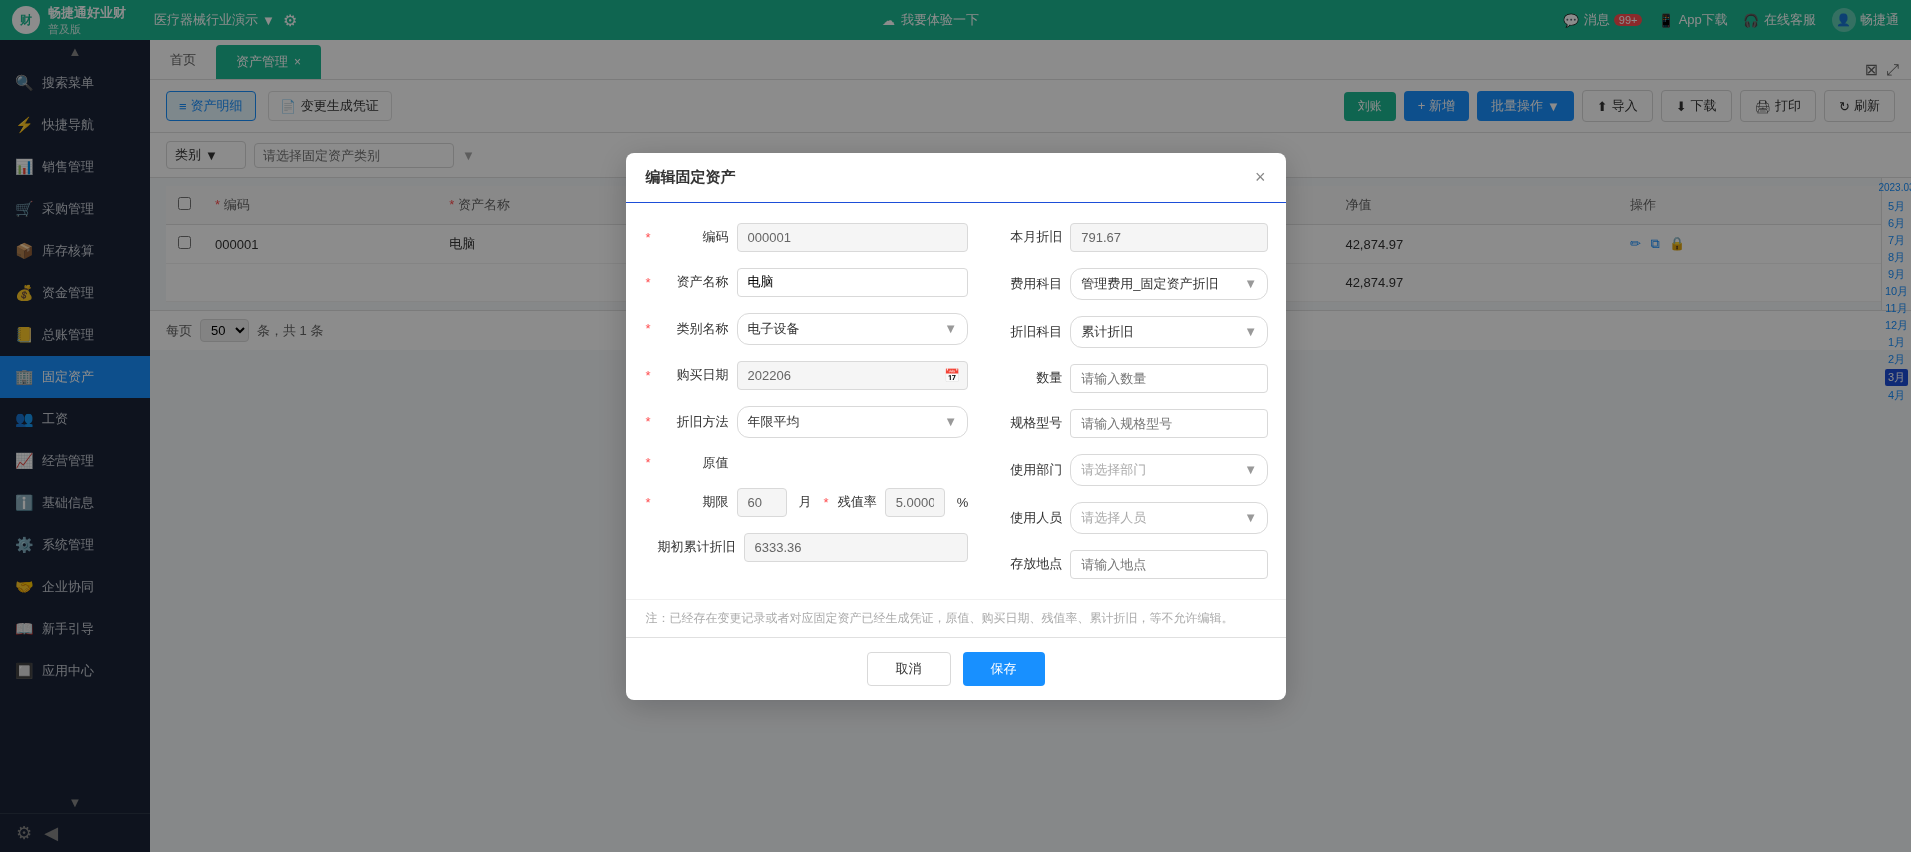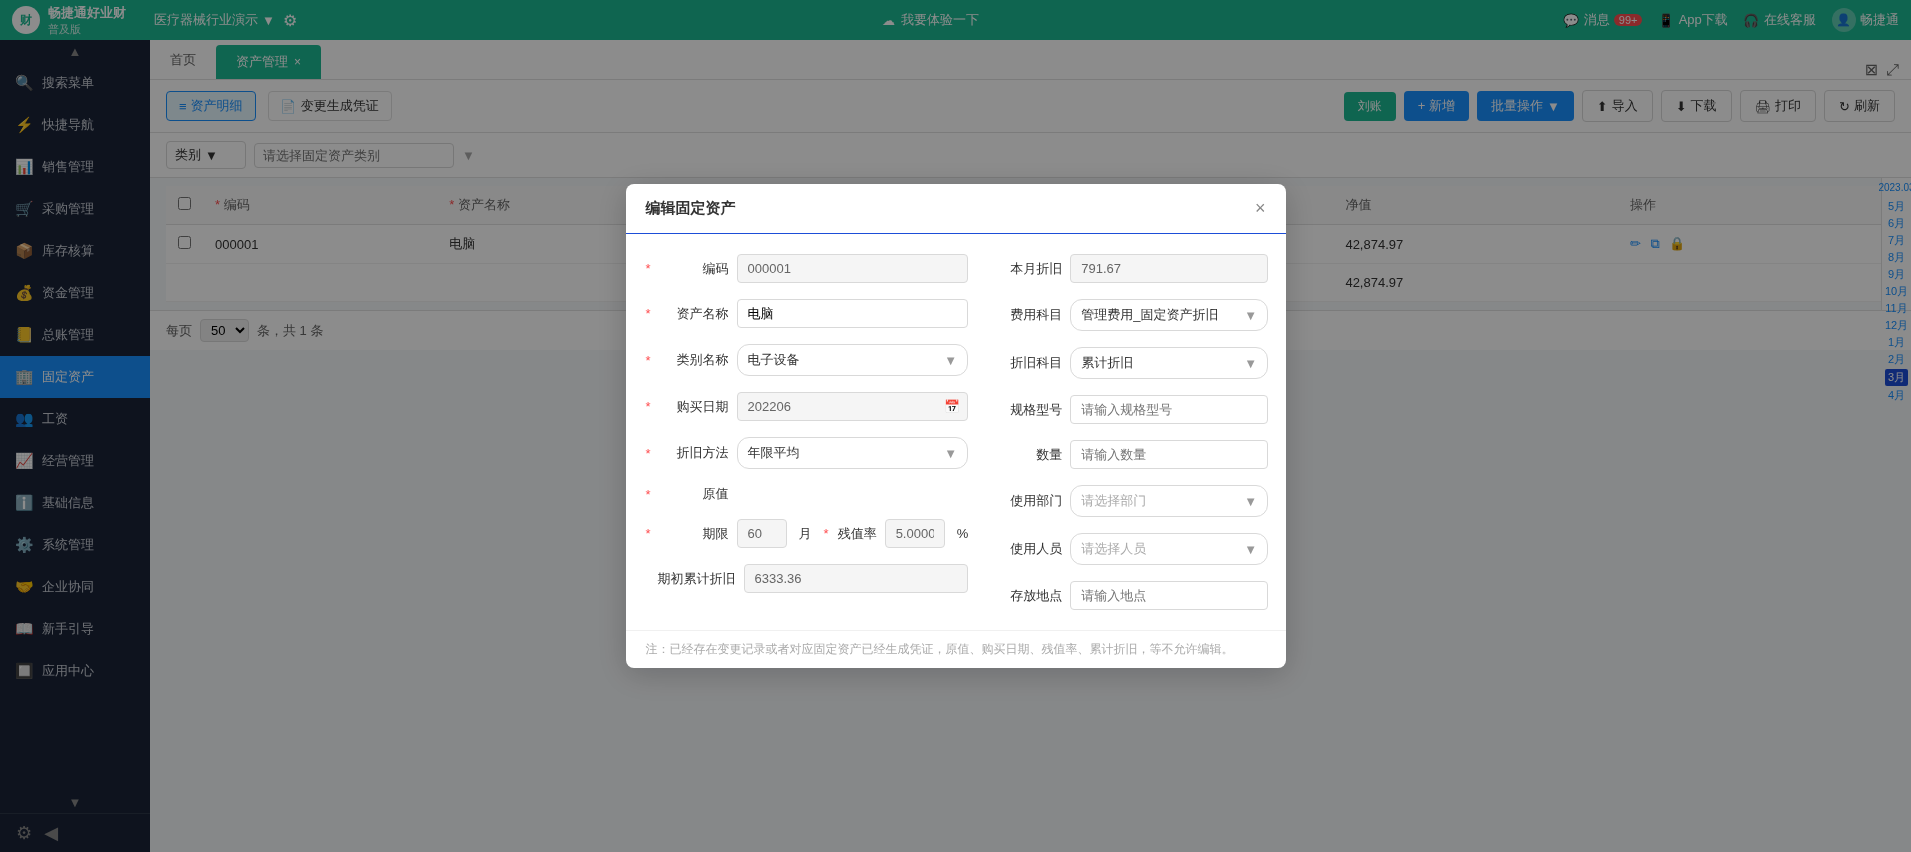--- a/index.html
+++ b/index.html
@@ -426,30 +426,30 @@
 
         <div class="form-row">
           <span class="form-label" style="min-width:70px;">折旧科目</span>
           <div class="form-select">
             <span>累计折旧</span>
             <span class="chevron-icon">▼</span>
           </div>
         </div>
 
         <div class="form-row">
+          <span class="form-label" style="min-width:70px;">数量</span>
+          <input class="form-input" type="text" placeholder="请输入数量" style="">
+        </div>
+
+        <div class="form-row">
           <span class="form-label" style="min-width:70px;">规格型号</span>
           <input class="form-input" type="text" placeholder="请输入规格型号" style="">
         </div>
 
         <div class="form-row">
-          <span class="form-label" style="min-width:70px;">数量</span>
-          <input class="form-input" type="text" placeholder="请输入数量" style="">
-        </div>
-
-        <div class="form-row">
           <span class="form-label" style="min-width:70px;">使用部门</span>
           <div class="form-select">
             <span style="color:#aaa;">请选择部门</span>
             <span class="chevron-icon">▼</span>
           </div>
         </div>
 
         <div class="form-row">
           <span class="form-label" style="min-width:70px;">使用人员</span>
           <div class="form-select">
@@ -462,14 +462,22 @@
           <span class="form-label" style="min-width:70px;">存放地点</span>
           <input class="form-input" type="text" placeholder="请输入地点" style="">
         </div>
       </div>
     </div>
 
     <div class="modal-footer-note">
       <span>注：已经存在变更记录或者对应固定资产已经生成凭证，原值、购买日期、残值率、累计折旧，等不允许编辑。</span>
     </div>
 
+    <div class="modal-footer">
+      <button class="btn-cancel">
+        <span>取消</span>
+      </button>
+      <button class="btn-save">
+        <span>保存</span>
+      </button>
+    </div>
   </div>
 </div>
 
 </body></html>

